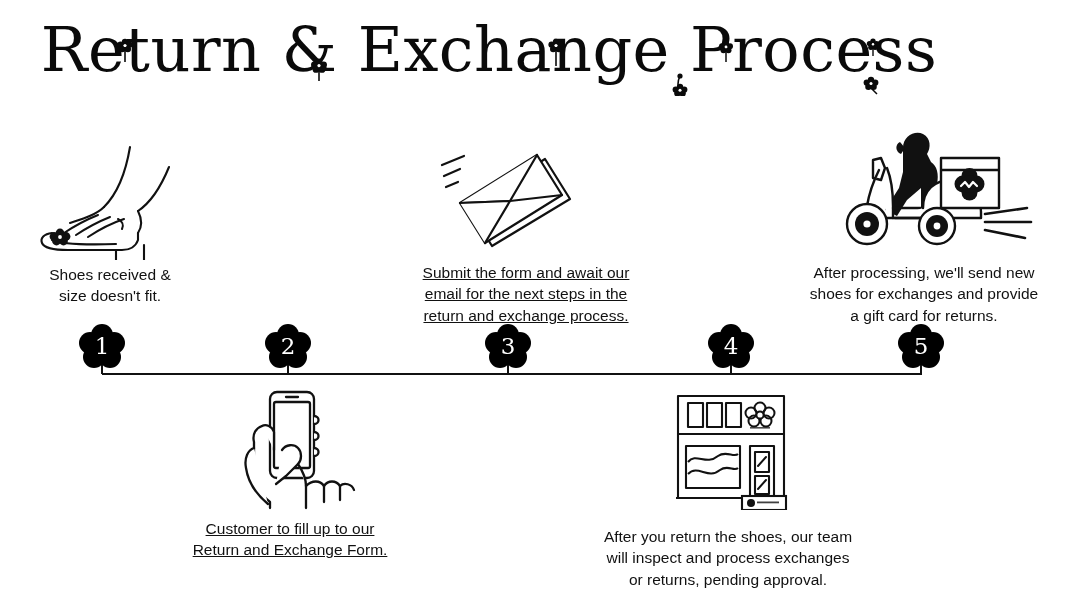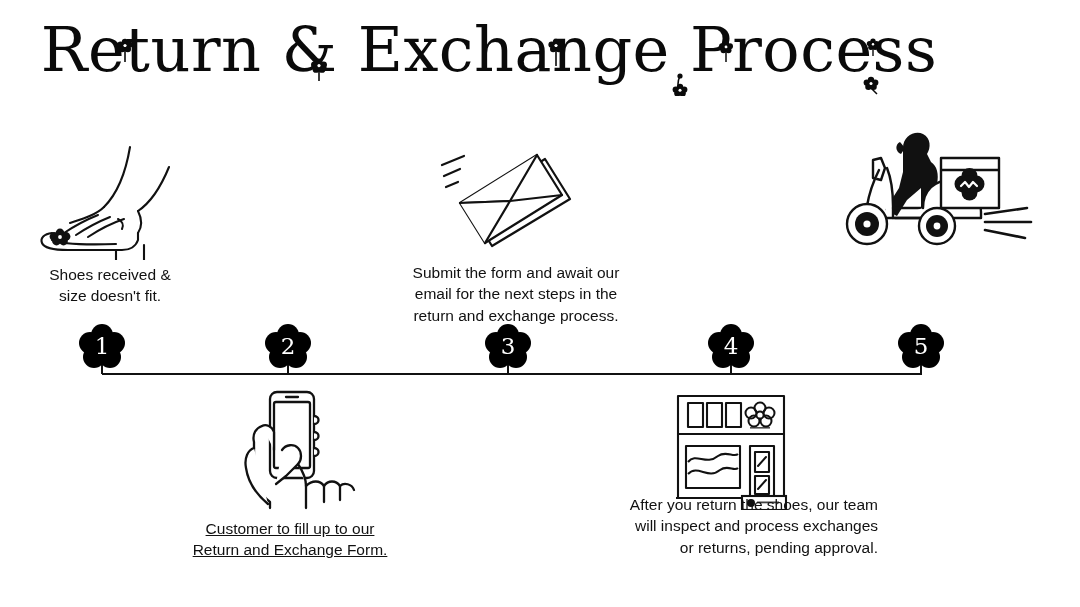--- a/index.html
+++ b/index.html
@@ -234,21 +234,21 @@
       <path d="M70 56 L122 50"></path>
     </g>
 
     <g stroke="#111111" stroke-width="2.2" stroke-linecap="round">
       <line x1="2" y1="20" x2="24" y2="11"></line>
       <line x1="4" y1="31" x2="20" y2="24"></line>
       <line x1="6" y1="42" x2="18" y2="37"></line>
     </g>
   </svg>
 
-  <div class="caption" style="left:376px; top:262px; width:280px;">Submit the form and await our
+  <div class="caption" style="left:386px; top:262px; width:280px;text-decoration:underline;">Submit the form and await our
 email for the next steps in the
 return and exchange process.</div>
 
   <svg class="illus" style="left:845px; top:122px;" width="190" height="130" viewBox="0 0 190 130">
 
     <g fill="#111111">
       <path d="M58 26 C58 14 70 8 78 12 C86 16 86 26 82 32 L86 40 C92 44 94 52 92 62 L92 86 L76 86 L76 66 L62 78 L52 94 L40 88 L54 66 L58 50 Z"></path>
       <path d="M55 20 C50 22 50 30 56 32 L60 26 Z"></path>
     </g>
 
@@ -294,20 +294,23 @@
       <circle cx="92" cy="104" r="3.4"></circle>
     </g>
 
     <g stroke="#111111" stroke-width="2.6" stroke-linecap="round">
       <line x1="140" y1="92" x2="182" y2="86"></line>
       <line x1="140" y1="100" x2="186" y2="100"></line>
       <line x1="140" y1="108" x2="180" y2="116"></line>
     </g>
   </svg>
 
+  <div class="caption" style="left:778px; top:262px; width:292px;">After processing, we'll send new
+shoes for exchanges and provide
+a gift card for returns.</div>
 
   <div class="timeline-line" style="left:102px; top:373px; width:820px; height:2.4px;"></div>
 
   <div class="stem" style="left:101px; top:362px; height:12px;"></div>
   <div class="stem" style="left:287px; top:362px; height:12px;"></div>
   <div class="stem" style="left:507px; top:362px; height:12px;"></div>
   <div class="stem" style="left:730px; top:362px; height:12px;"></div>
   <div class="stem" style="left:920px; top:362px; height:12px;"></div>
 
   <div class="badge" style="left:78px; top:323px;">
@@ -451,17 +454,17 @@
 
     <g fill="#ffffff" stroke="#111111" stroke-width="2.1">
       <rect x="70" y="104" width="44" height="14"></rect>
     </g>
     <g fill="#111111">
       <circle cx="79" cy="111" r="4"></circle>
       <rect x="85" y="109.5" width="22" height="1.8" opacity="0.8"></rect>
     </g>
   </svg>
 
-  <div class="caption" style="left:578px; top:494px; width:300px;text-align:right;">After you return the shoes, our team
+  <div class="caption" style="left:578px; top:526px; width:300px;">After you return the shoes, our team
 will inspect and process exchanges
 or returns, pending approval.</div>
 
 </div>
 
 </body></html>

